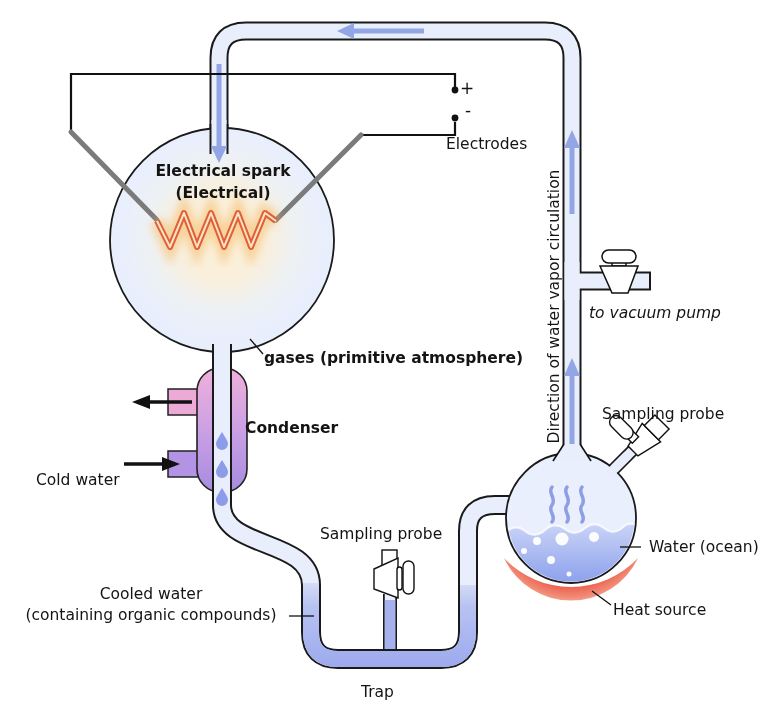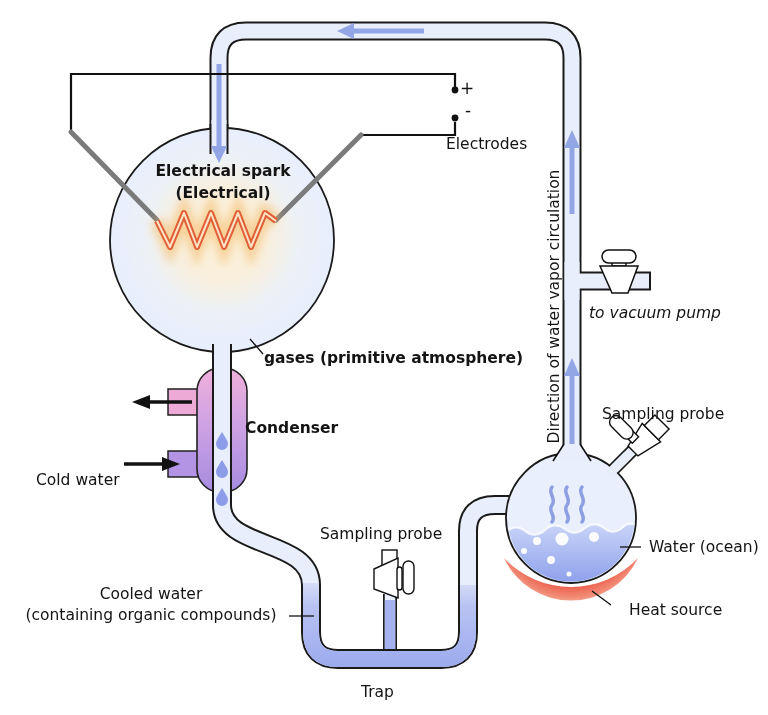--- a/index.html
+++ b/index.html
@@ -17,21 +17,21 @@
   .lbl-condenser{left:245px;top:419px;font-weight:bold;}
   .lbl-coldwater{left:36px;top:452px;margin-top:19px;}
   .lbl-cooled{left:10px;top:584px;width:282px;line-height:21px;}
   .lbl-sampling-trap{left:320px;top:525px;}
   .lbl-trap{left:361px;top:683px;}
   .lbl-direction{left:394px;top:297px;width:320px;text-align:center;
                  transform:rotate(-90deg);transform-origin:50% 50%;}
   .lbl-vacuum{left:589px;top:304px;font-style:italic;}
   .lbl-sampling-ocean{left:602px;top:405px;}
   .lbl-water{left:621px;top:538px;margin-left:28px;}
-  .lbl-heat{left:613px;top:601px;margin-left:16px;}
+  .lbl-heat{left:613px;top:601px;}
 </style>
 </head>
 <body>
 
 <div class="stage">
 
 <svg width="768" height="715" viewBox="0 0 768 715">
   <defs>
     <linearGradient id="condGrad" gradientUnits="userSpaceOnUse" x1="0" y1="368" x2="0" y2="492">
       <stop offset="0" stop-color="#f0b0da"></stop>

